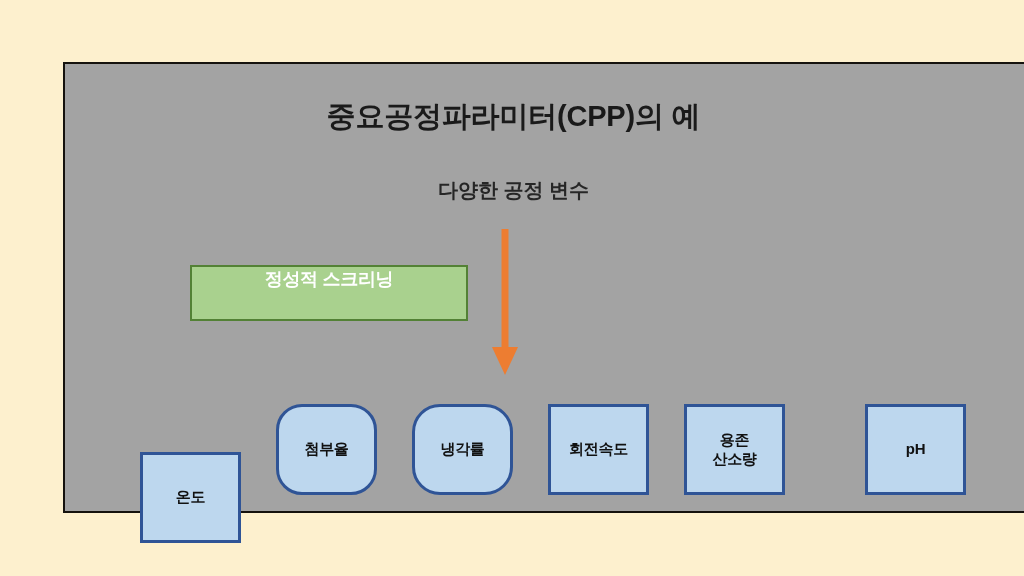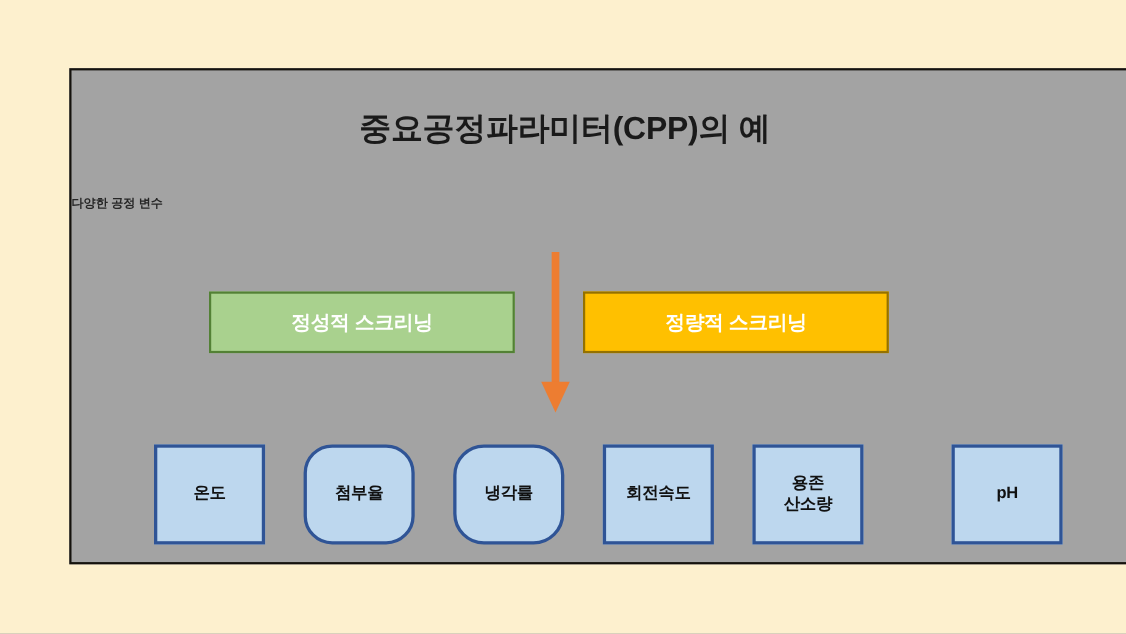--- a/index.html
+++ b/index.html
@@ -46,21 +46,22 @@
     letter-spacing: -0.2px;
     white-space: nowrap;
   }
 
   
   .slide-subtitle {
     position: absolute;
     left: 0;
     top: 113px;
     width: 897px;
-    font-size: 11px;
+    text-align: center;
+    font-size: 20px;
     font-weight: bold;
     color: #262626;
     white-space: nowrap;
   }
 
   
   .flow-arrow {
     position: absolute;
     left: 420px;
     top: 163px;
@@ -76,21 +77,20 @@
     top: 201px;
     width: 897px;
     height: 56px;
   }
   .screen-box {
     position: absolute;
     top: 0;
     height: 56px;
     box-sizing: border-box;
     display: flex;
-    align-items: center;
     justify-content: center;
     font-size: 18px;
     font-weight: bold;
     color: #ffffff;
     letter-spacing: -0.3px;
     white-space: nowrap;
   }
   .screen-box.qualitative {
     left: 125px;
     width: 278px;
@@ -125,21 +125,21 @@
     justify-content: center;
     text-align: center;
     font-size: 15px;
     font-weight: bold;
     color: #111111;
     line-height: 1.25;
     letter-spacing: -0.3px;
   }
   .param-box .label-line { display: block; }
 
-  .param-box.p0 { left: 75px; }
+  .param-box.p0 { left: 75px; margin-top: 48px; }
   .param-box.p1 { left: 211px; border-radius: 26px; }
   .param-box.p2 { left: 347px; border-radius: 28px; }
   .param-box.p3 { left: 483px; justify-content: center; }
   .param-box.p4 { left: 619px; }
   .param-box.p5 { left: 755px; margin-left: 45px; }
 </style>
 </head>
 <body>
 
 <div class="slide-stage">
@@ -153,23 +153,20 @@
       <svg width="40" height="150" viewBox="0 0 40 150" aria-hidden="true">
         <line x1="20" y1="2" x2="20" y2="126" stroke="#ED7D31" stroke-width="7"></line>
         <polygon points="20,148 7,120 33,120" fill="#ED7D31"></polygon>
       </svg>
     </div>
 
     <div class="screen-row">
       <div class="screen-box qualitative">
         <span>정성적 스크리닝</span>
       </div>
-      <div class="screen-box quantitative">
-        <span>정량적 스크리닝</span>
-      </div>
     </div>
 
     <div class="param-row">
       <div class="param-box p0">
         <span>
           <span class="label-line">온도</span>
         </span>
       </div>
       <div class="param-box p1">
         <span>

